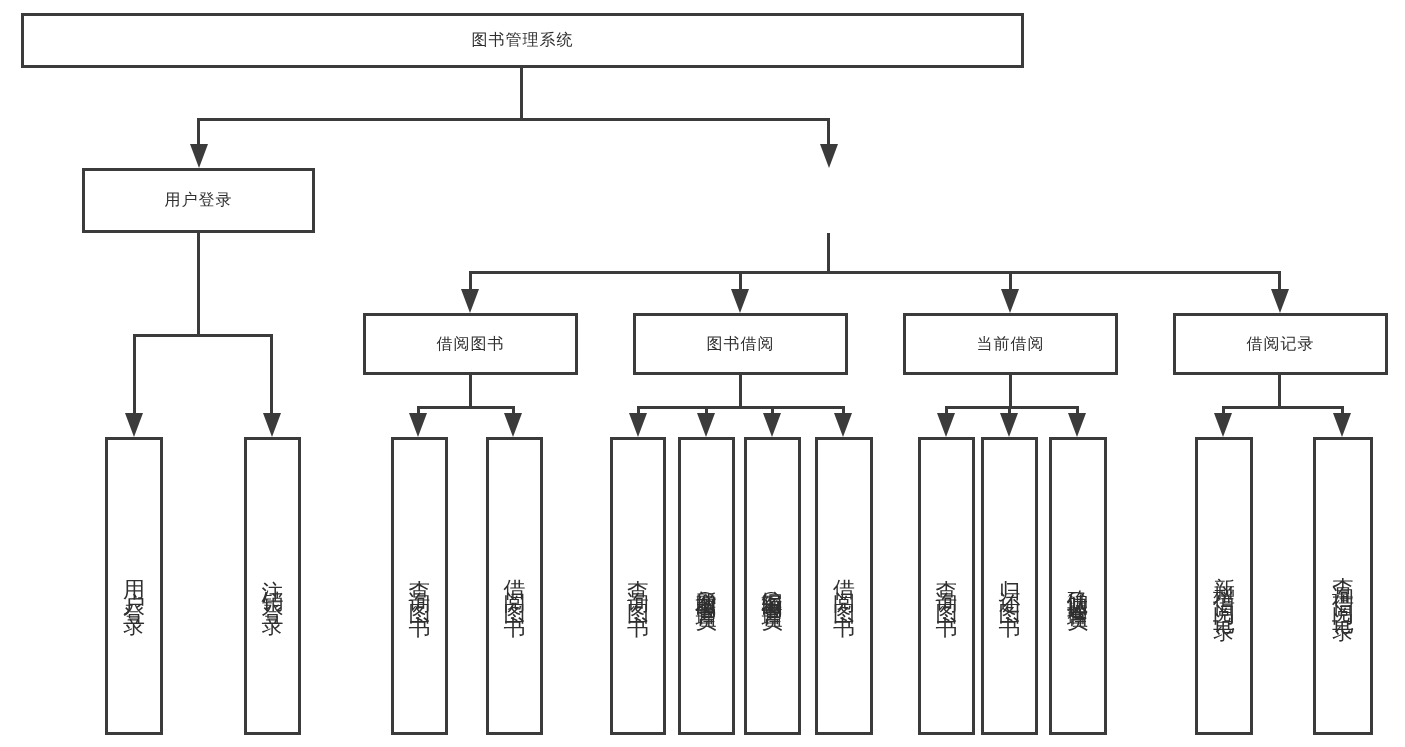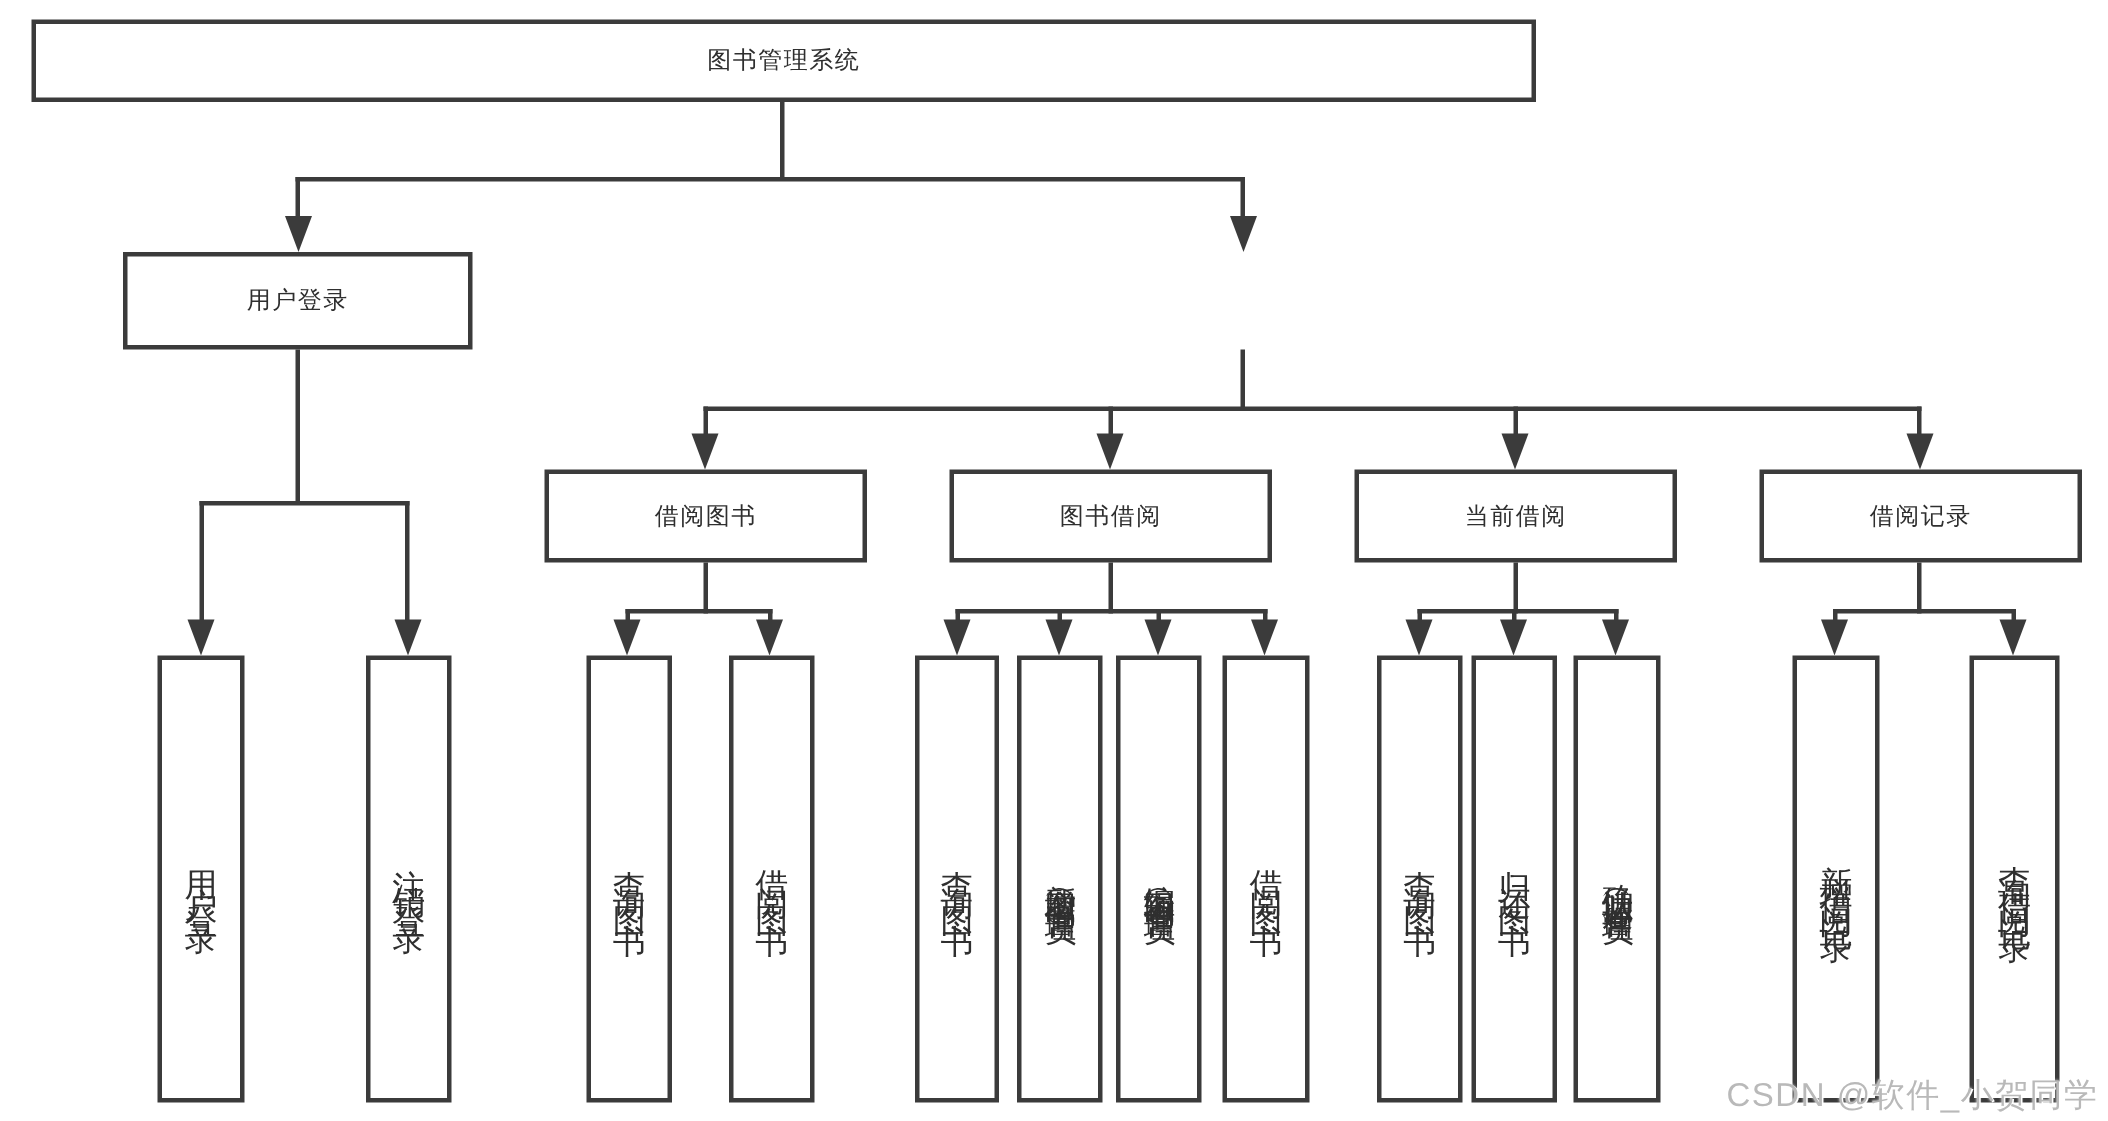--- a/index.html
+++ b/index.html
@@ -155,15 +155,14 @@
   <div class="box leaf long" style="left:744px;top:437px;width:57px;height:298px;">编辑图书（管理员）</div>
   <div class="box leaf" style="left:815px;top:437px;width:58px;height:298px;">借阅图书</div>
 
   <div class="box leaf" style="left:918px;top:437px;width:57px;height:298px;">查询图书</div>
   <div class="box leaf" style="left:981px;top:437px;width:57px;height:298px;">归还图书</div>
   <div class="box leaf long" style="left:1049px;top:437px;width:58px;height:298px;">确认归还（管理员）</div>
 
   <div class="box leaf mid" style="left:1195px;top:437px;width:58px;height:298px;">新增借阅记录</div>
   <div class="box leaf mid" style="left:1313px;top:437px;width:60px;height:298px;">查询借阅记录</div>
 
-  <div class="watermark">CSDN @软件_小贺同学</div>
 
 </div>
 
 </body></html>

